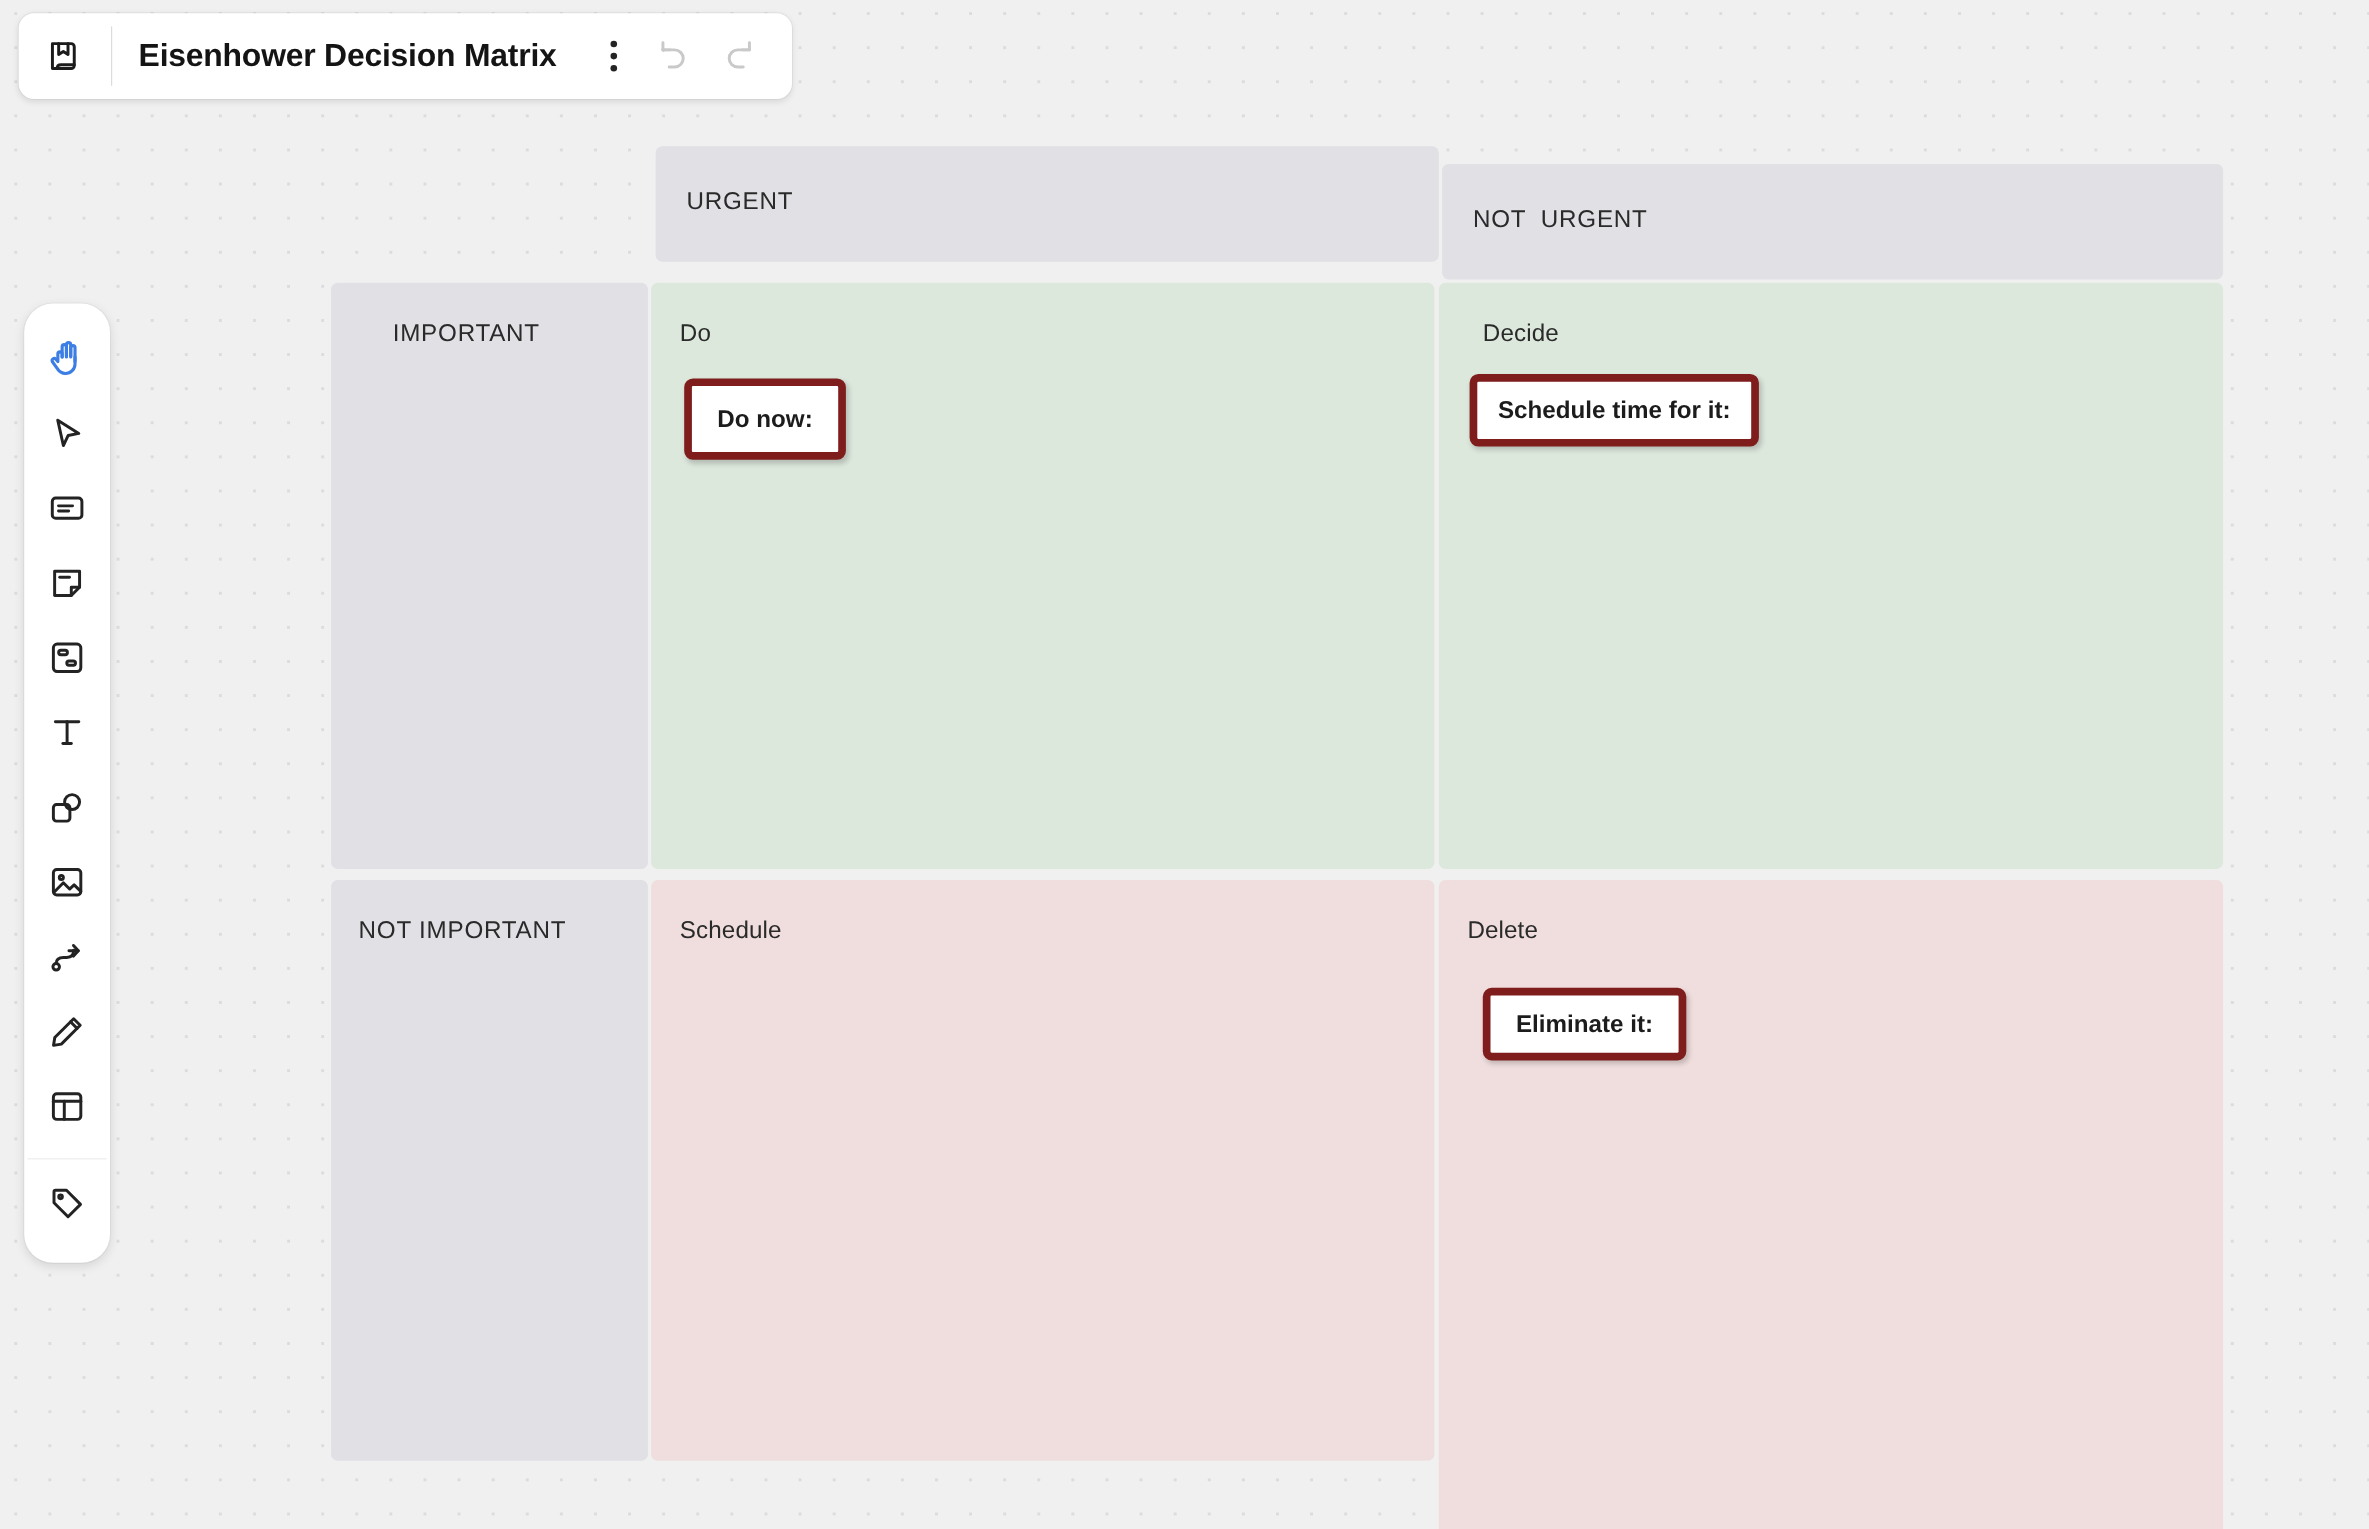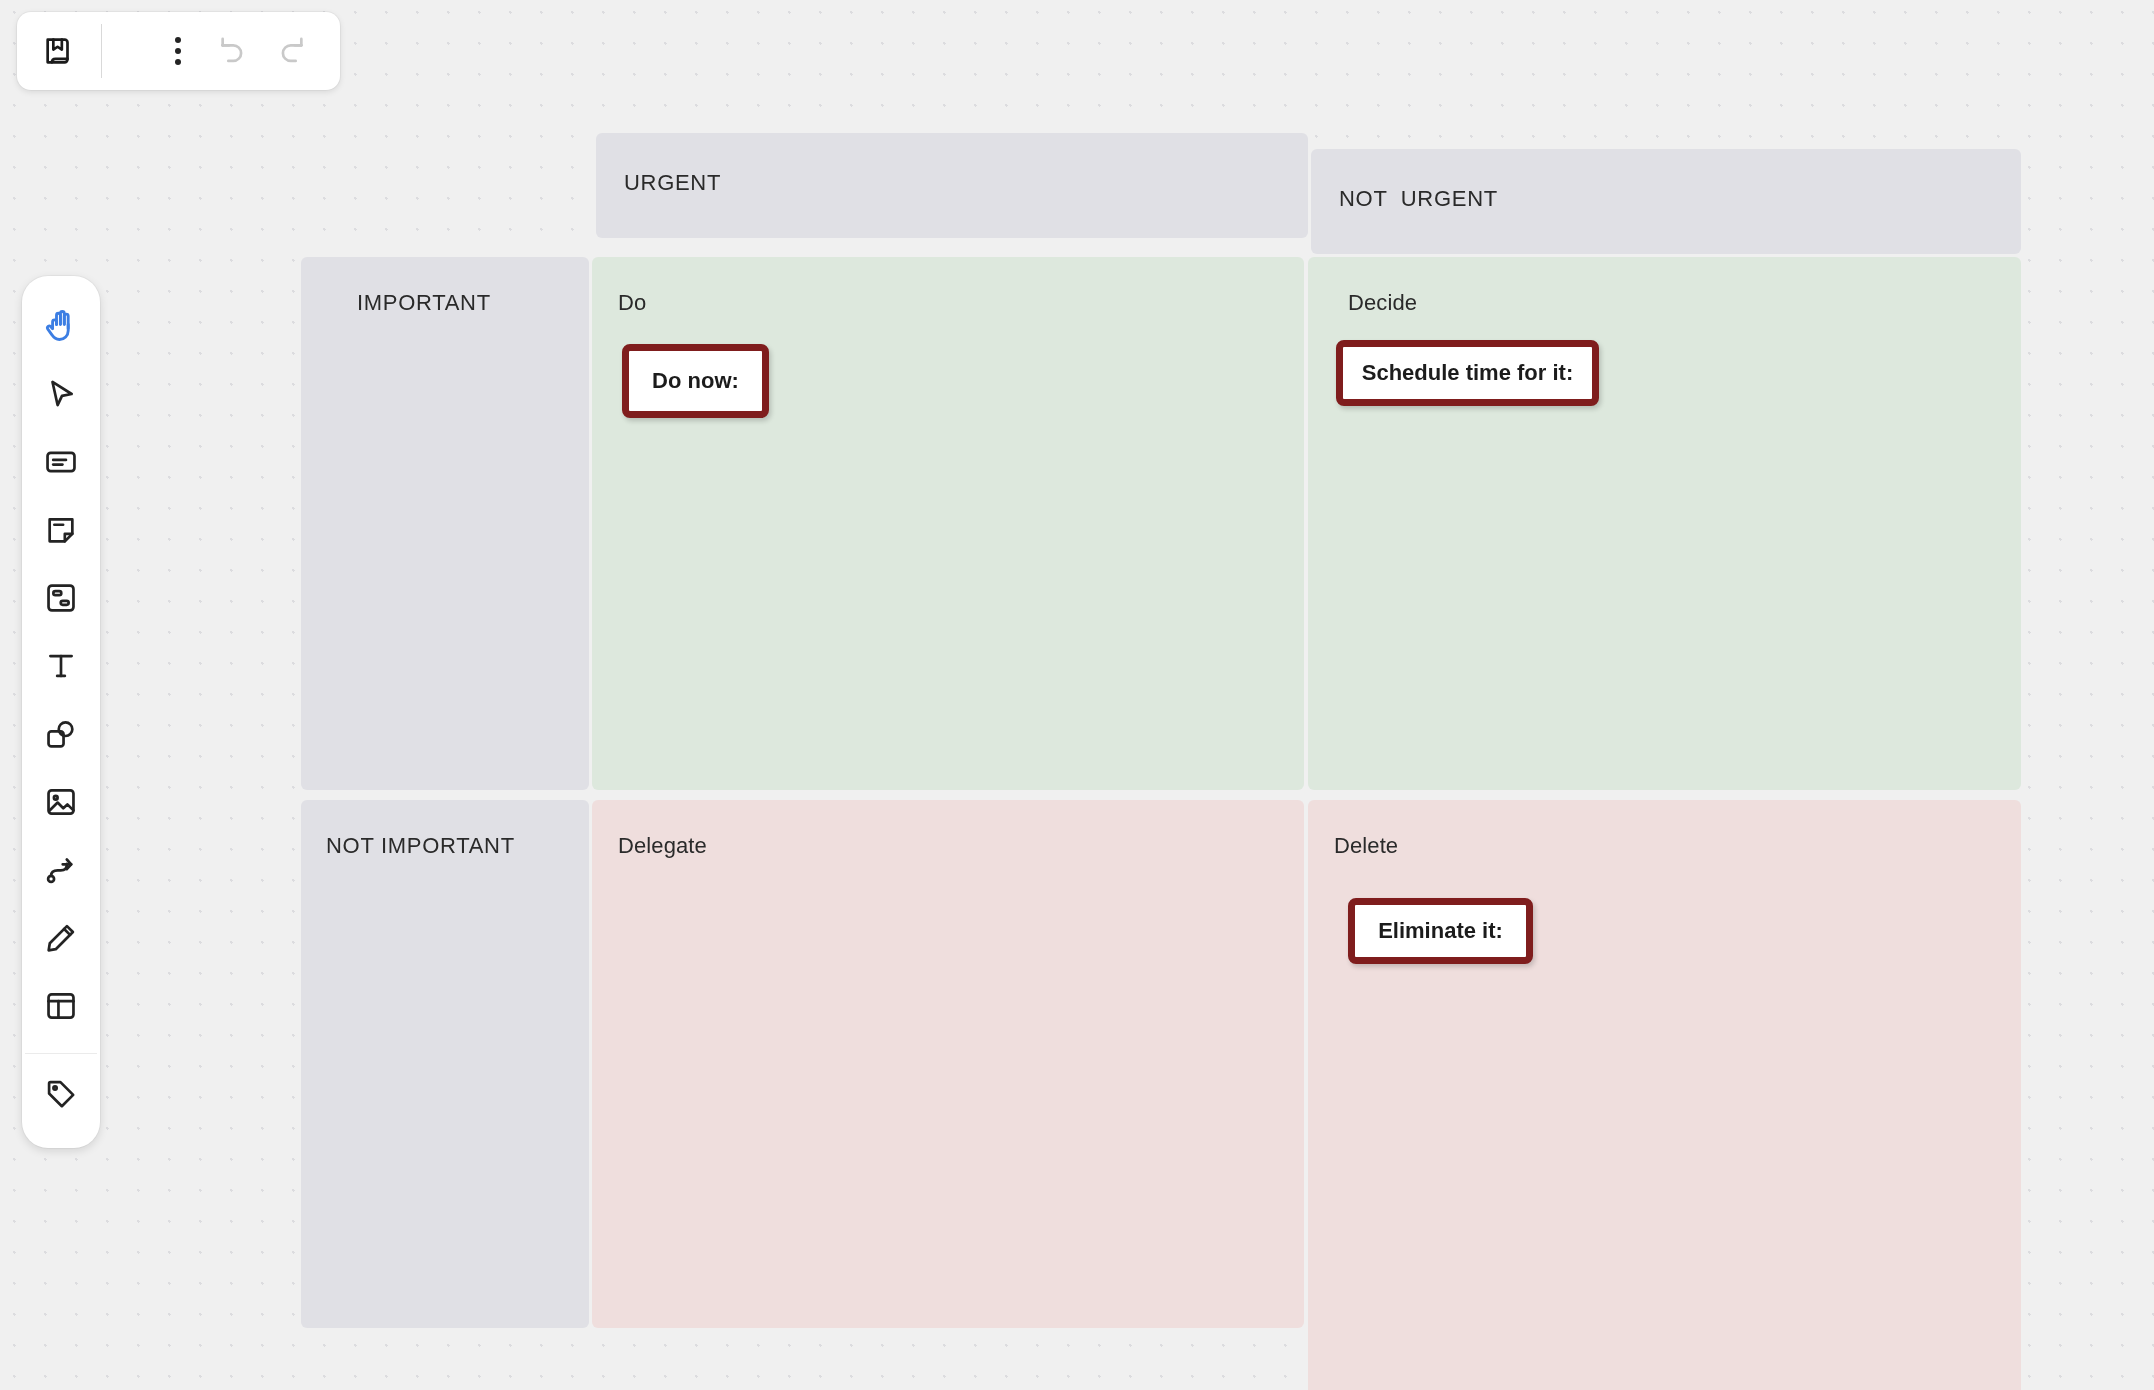--- a/index.html
+++ b/index.html
@@ -168,20 +168,21 @@
 
 <div class="appbar">
   <div class="appbar-logo">
     <svg width="34" height="34" viewBox="0 0 24 24" fill="none" stroke="currentColor" stroke-width="1.9" stroke-linecap="round" stroke-linejoin="round">
       <path d="M4 4h12a2 2 0 0 1 2 2v12a2 2 0 0 1-2 2H4z"></path>
       <path d="M8 4v7l3-2 3 2V4"></path>
       <path d="M7 20c0-1.5 1-2.5 2.5-2.5H18"></path>
     </svg>
   </div>
   <div class="appbar-divider"></div>
+  <div class="appbar-title">Eisenhower Decision Matrix</div>
   <div class="appbar-actions">
     <div class="icon-btn">
       <div class="kebab">
         <span></span>
           <span></span>
           <span></span>
       </div>
     </div>
     <div class="icon-btn disabled">
       <svg width="34" height="34" viewBox="0 0 24 24" fill="none" stroke="#c9c9c9" stroke-width="1.9" stroke-linecap="round" stroke-linejoin="round">
@@ -344,19 +345,19 @@
   <div class="quad-label" style="left:26px; top:33px;">Do</div>
   <div class="card" style="left:30px; top:87px; width:147px; height:74px;">Do now:</div>
 </div>
 
 <div class="quad green" style="left:1308px; top:257px; width:713px; height:533px;">
   <div class="quad-label" style="left:40px; top:33px;">Decide</div>
   <div class="card" style="left:28px; top:83px; width:263px; height:66px;">Schedule time for it:</div>
 </div>
 
 <div class="quad pink" style="left:592px; top:800px; width:712px; height:528px;">
-  <div class="quad-label" style="left:26px; top:33px;">Delegate</div>
+  <div class="quad-label" style="left:26px; top:33px;">Schedule</div>
 </div>
 
 <div class="quad pink" style="left:1308px; top:800px; width:713px; height:625px;">
   <div class="quad-label" style="left:26px; top:33px;">Delete</div>
   <div class="card" style="left:40px; top:98px; width:185px; height:66px;">Eliminate it:</div>
 </div>
 
 </body></html>

